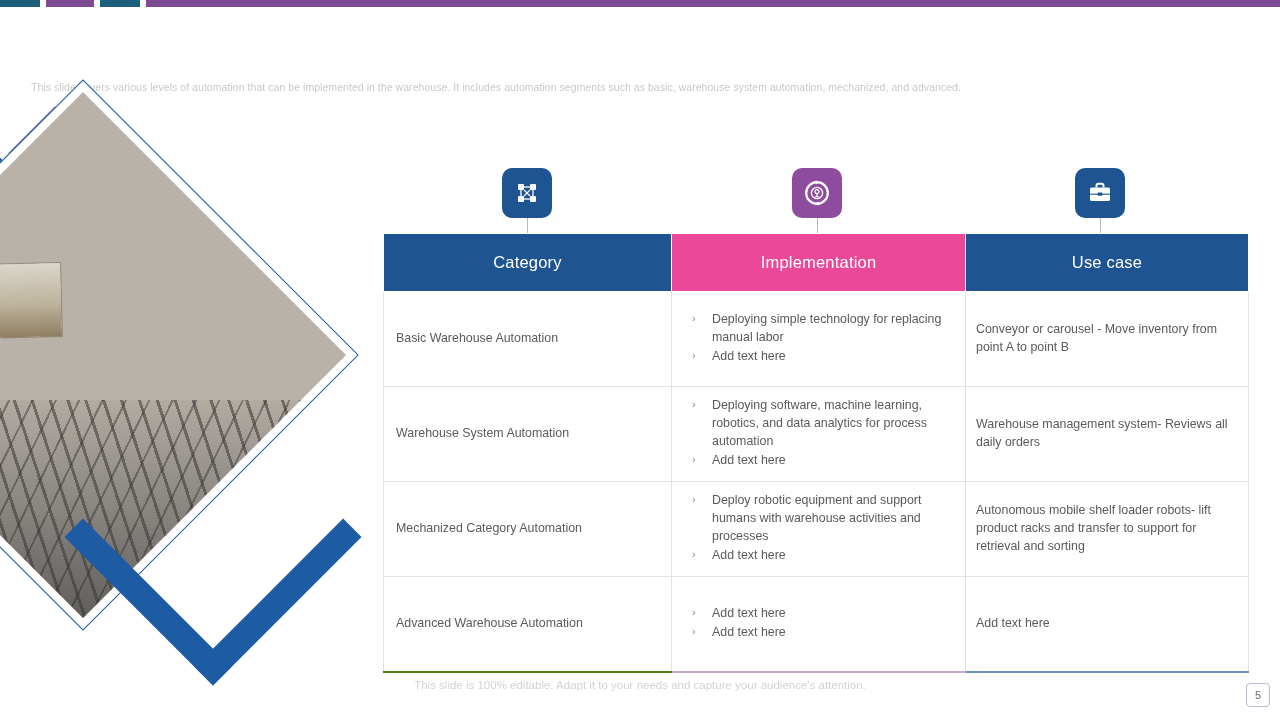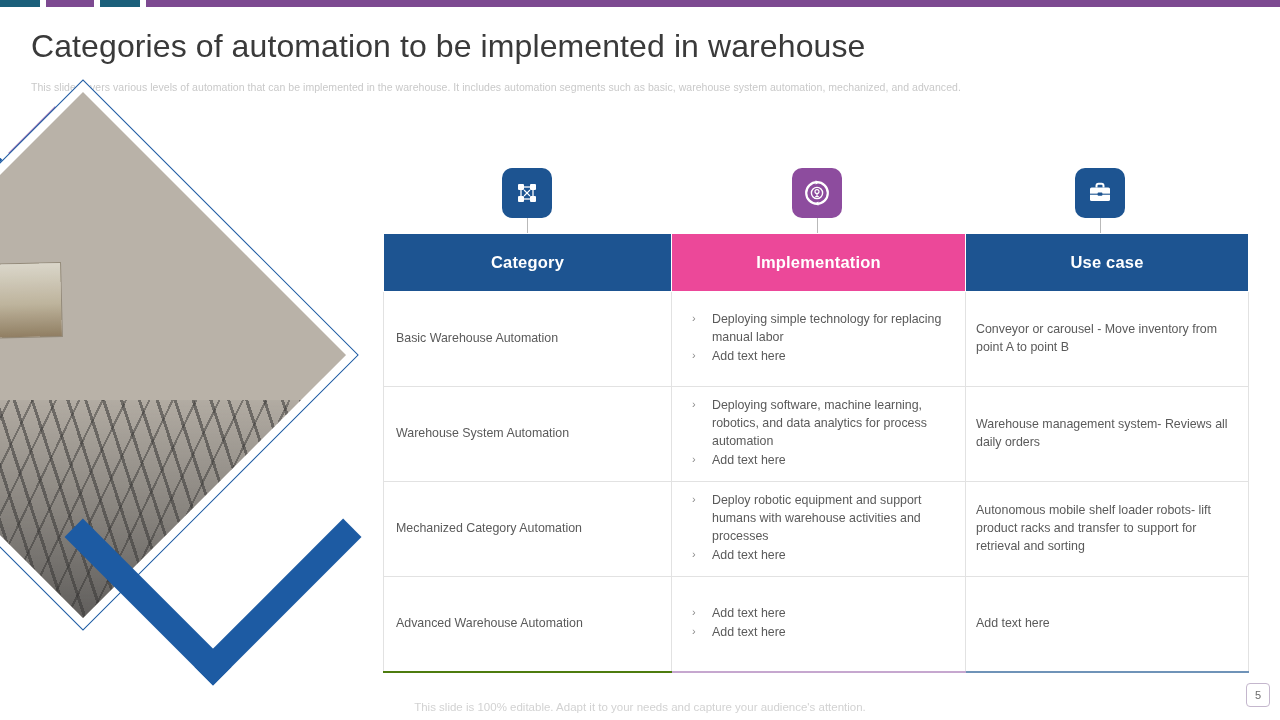--- a/index.html
+++ b/index.html
@@ -187,21 +187,21 @@
     table-layout: fixed;
   }
   .table col.c1 { width: 288px; }
   .table col.c2 { width: 294px; }
   .table col.c3 { width: 283px; }
 
   .table th {
     height: 58px;
     color: #ffffff;
     font-size: 16.5px;
-    font-weight: bold;
+    font-weight: normal;
     text-align: center;
     vertical-align: middle;
     border: 1px solid #ffffff;
     letter-spacing: 0.2px;
   }
   .table th.h-blue { background: #1d5491; }
   .table th.h-purple { background: #ec4899; }
 
   .table td {
     vertical-align: middle;
@@ -233,21 +233,21 @@
     position: absolute;
     left: 2px; top: 0px;
     color: #8a8a8a;
     font-size: 11px;
   }
 
   
   .footer-note {
     position: absolute;
     left: 0; right: 0;
-    top: 701px;
+    top: 679px;
     text-align: center;
     font-size: 11.5px;
     color: #d2d2d2;
   }
   .page-num {
     position: absolute;
     right: 10px;
     top: 683px;
     width: 24px; height: 24px;
     border: 1px solid #c4b7cd;
@@ -267,21 +267,20 @@
   <div class="topbar" id="topbar">
       <div class="seg" style="background: rgb(27, 95, 122); width: 40px;"></div>
       <div class="gap" style="background: rgb(255, 255, 255); width: 6px;"></div>
       <div class="seg" style="background: rgb(125, 74, 145); width: 48px;"></div>
       <div class="gap" style="background: rgb(255, 255, 255); width: 6px;"></div>
       <div class="seg" style="background: rgb(27, 95, 122); width: 40px;"></div>
       <div class="gap" style="background: rgb(255, 255, 255); width: 6px;"></div>
       <div class="seg" style="background: rgb(125, 74, 145); width: 1134px;"></div>
     </div>
 
-  <div class="title">Categories of automation to be implemented in warehouse</div>
   <div class="subtitle">This slide covers various levels of automation that can be implemented in the warehouse. It includes automation segments such as basic, warehouse system automation, mechanized, and advanced.</div>
 
   <div class="deco">
     <div class="purple-diamond"></div>
     <div class="blue-bar-top"></div>
     <div class="photo-frame">
       <div class="photo-inner">
         <div class="photo-img"></div>
       </div>
     </div>

